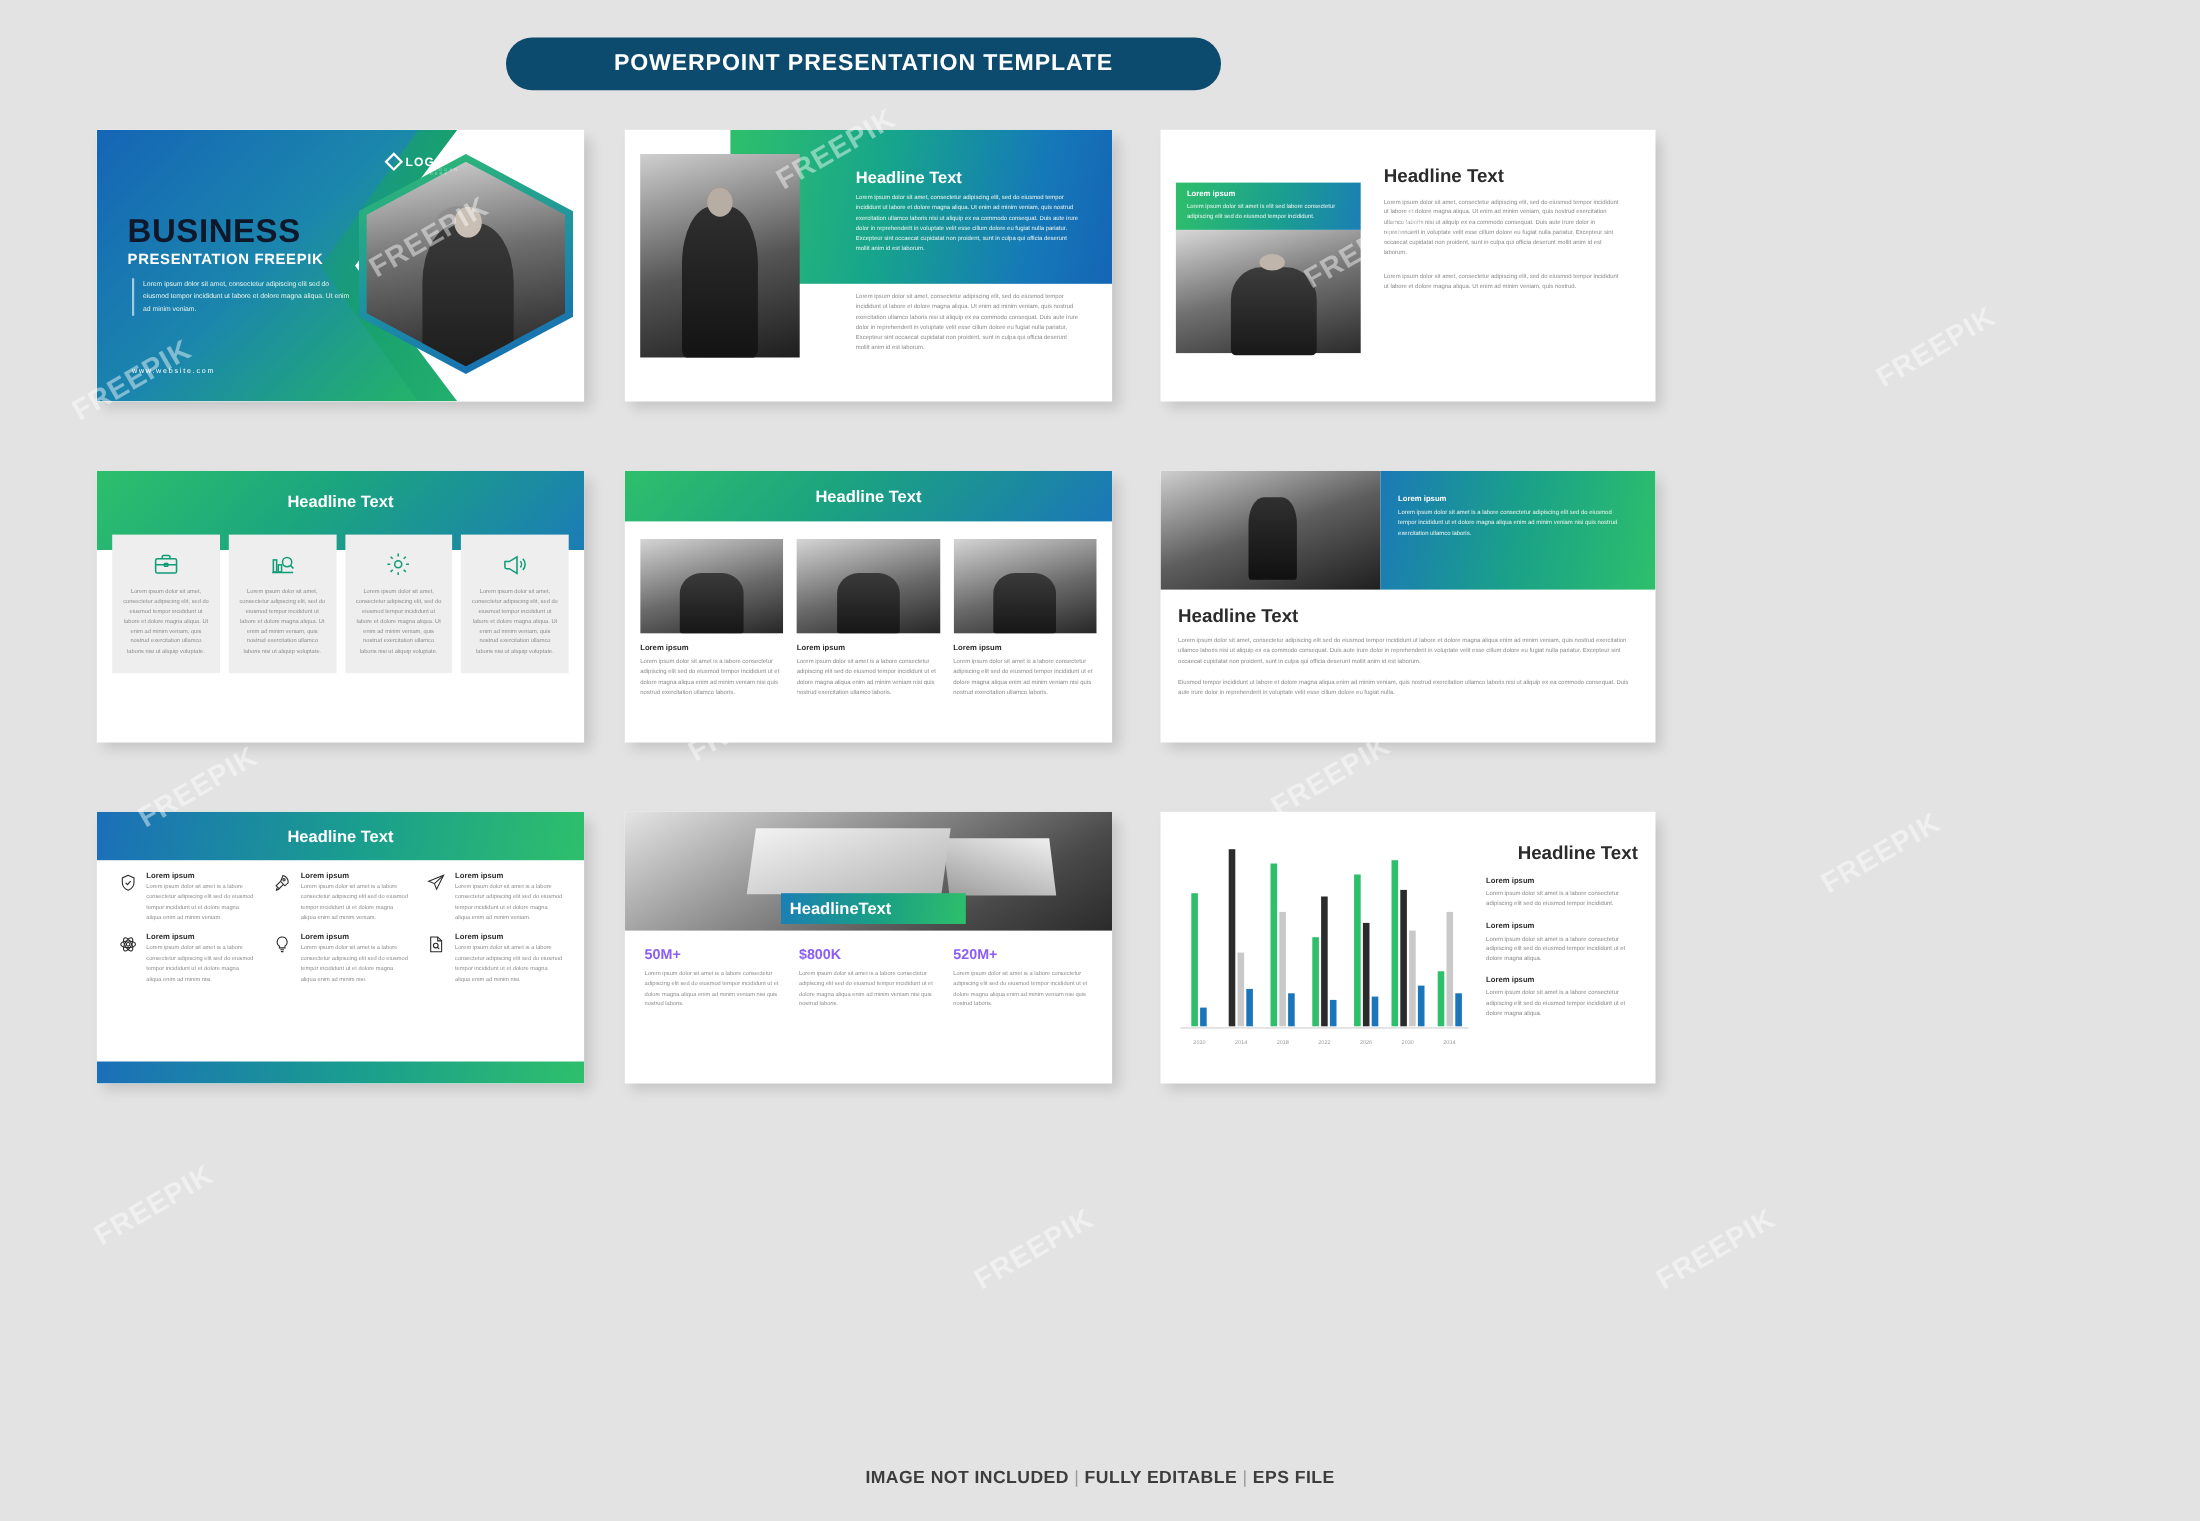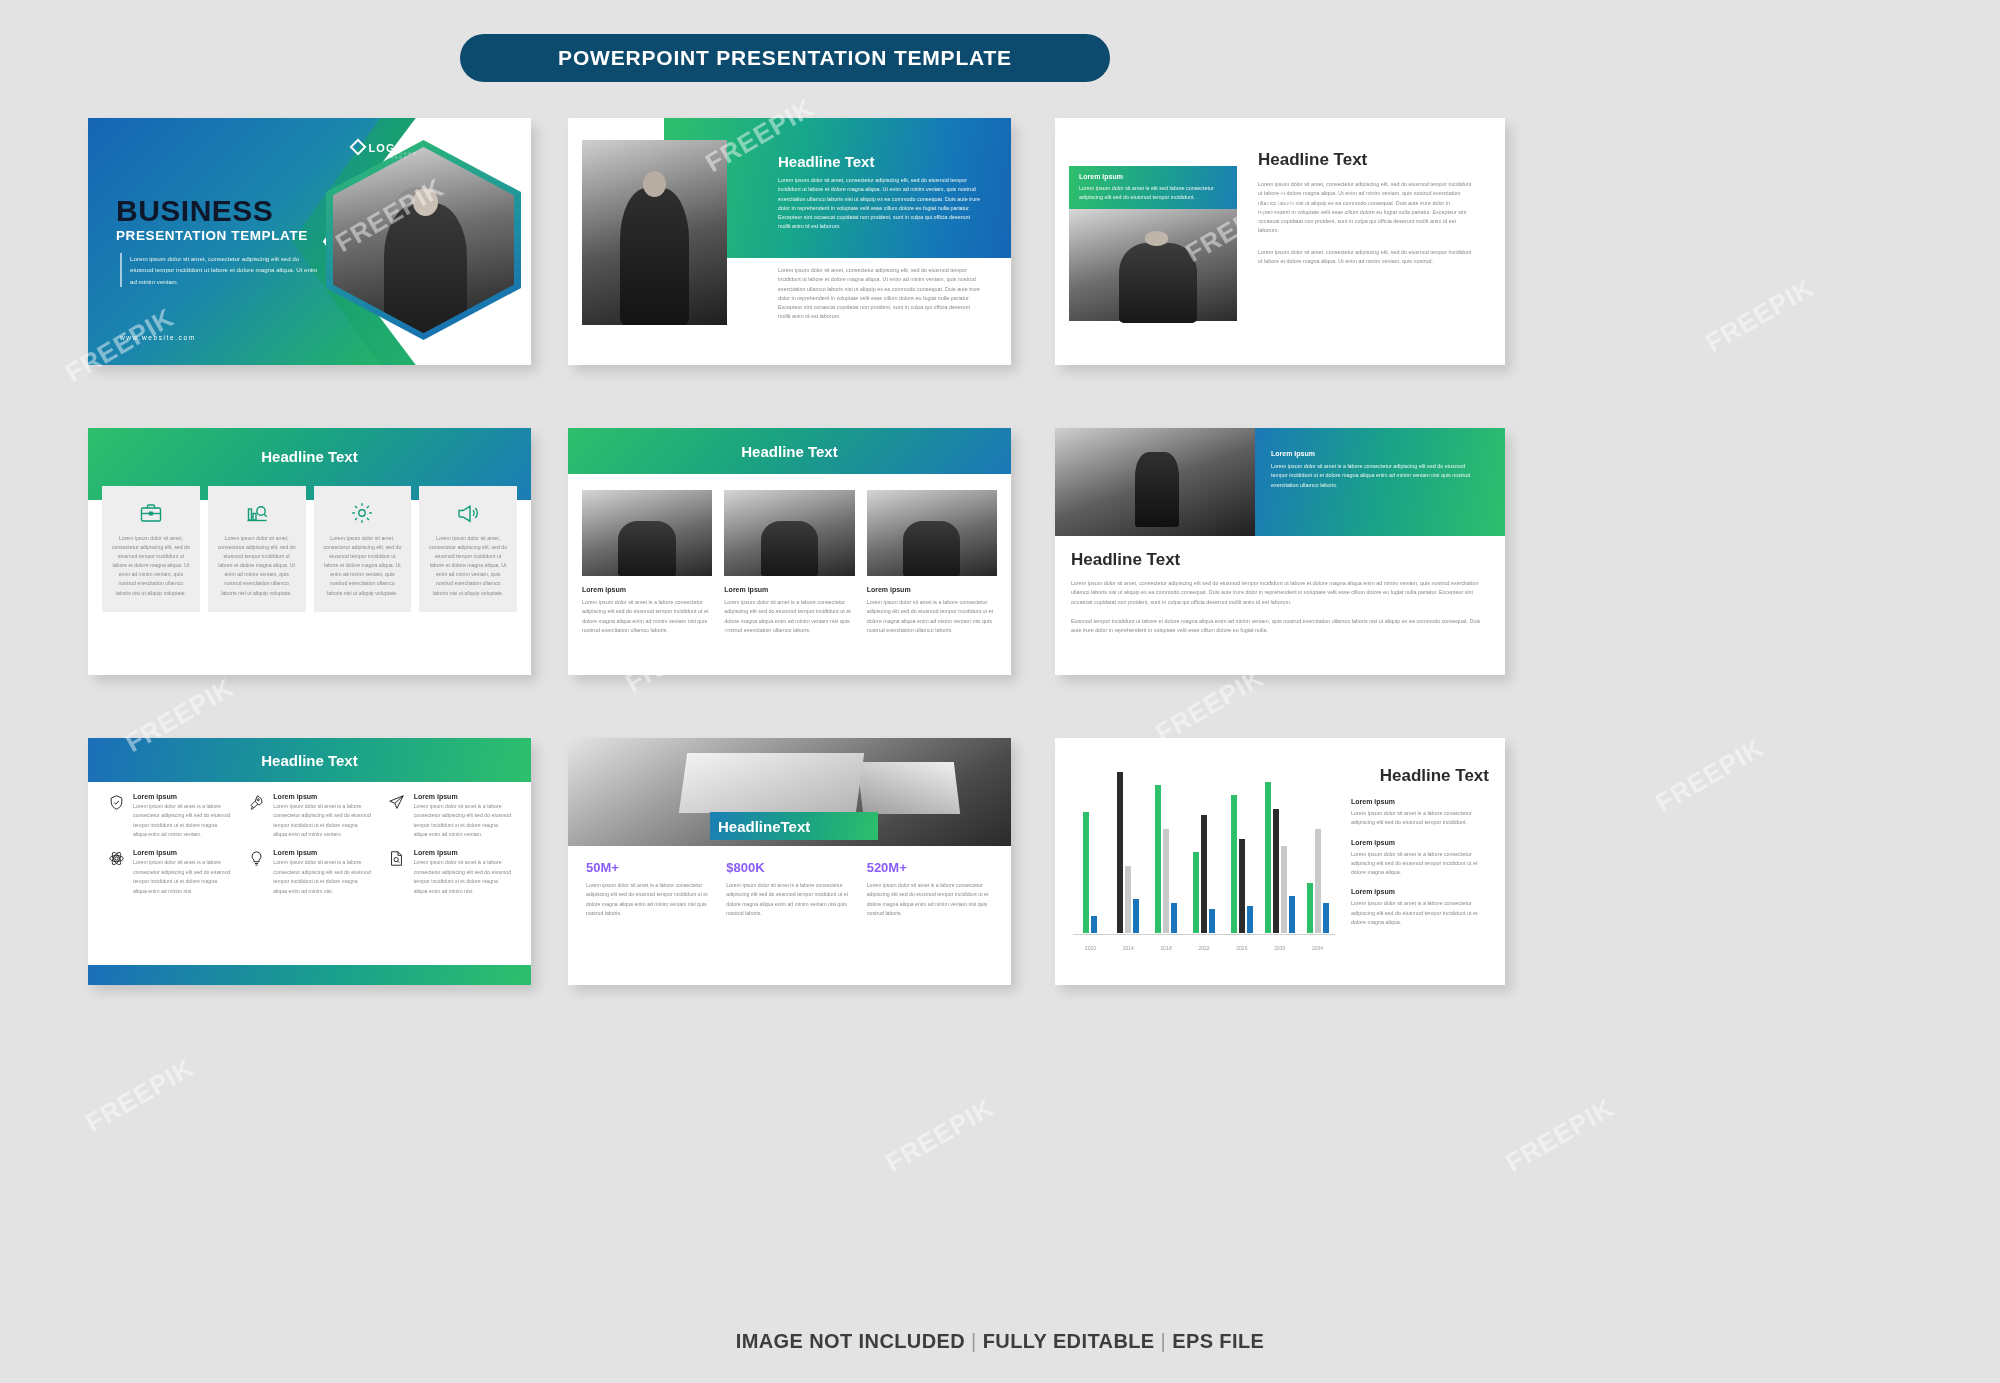--- a/index.html
+++ b/index.html
@@ -224,21 +224,21 @@
   .s9-bar{ width:6px; }
   .s9-axis{ position:absolute; left:0; bottom:20px; width:100%; height:1px; background:#cfcfcf; }
   .s9-ticks{ position:absolute; left:0; bottom:4px; width:100%; display:flex; gap:3px; }
   .s9-tick{ flex:1; text-align:center; font-size:5px; color:#9a9a9a; }
   .s9-right{ position:absolute; left:296px; top:28px; right:16px; }
   .s9-blk{ margin-bottom:11px; }
 
   
   .footer{
     position:absolute; left:0; bottom:30px; width:100%;
-    text-align:center; font-size:20px; font-weight:bold; color:#3d3d3d; letter-spacing:.4px;
+    text-align:center; font-size:16px; font-weight:bold; color:#3d3d3d; letter-spacing:.4px;
   }
   .footer .sep{ color:#9a9a9a; font-weight:normal; }
 
   
   .wm{
     position:absolute; color:rgba(255,255,255,.45); font-weight:bold; font-size:26px;
     transform:rotate(-30deg); pointer-events:none; letter-spacing:1px;
   }
   svg{ display:block; }
 </style>
@@ -261,21 +261,21 @@
 
   <div class="s1-logo">
     <div class="s1-dia"></div>
     <div style="position:relative">
       <span class="s1-logotext">LOGO</span>
       <span class="s1-logosub">SLOGAN HERE</span>
     </div>
   </div>
 
   <div class="s1-title">BUSINESS</div>
-  <div class="s1-sub">PRESENTATION TEMPLATE</div>
+  <div class="s1-sub">PRESENTATION FREEPIK</div>
   <div class="s1-desc">Lorem ipsum dolor sit amet, consectetur adipiscing elit sed do eiusmod tempor incididunt ut labore et dolore magna aliqua. Ut enim ad minim veniam.</div>
   <div class="s1-url">www.website.com</div>
 </div>
 
 <div class="slide r1 c2">
   <div class="s2-band"></div>
   <div class="s2-photo"></div>
   <div class="s2-head hl-w">Headline Text</div>
   <div class="s2-p1 sm-w">Lorem ipsum dolor sit amet, consectetur adipiscing elit, sed do eiusmod tempor incididunt ut labore et dolore magna aliqua. Ut enim ad minim veniam, quis nostrud exercitation ullamco laboris nisi ut aliquip ex ea commodo consequat. Duis aute irure dolor in reprehenderit in voluptate velit esse cillum dolore eu fugiat nulla pariatur. Excepteur sint occaecat cupidatat non proident, sunt in culpa qui officia deserunt mollit anim id est laborum.</div>
   <div class="s2-p2 sm">Lorem ipsum dolor sit amet, consectetur adipiscing elit, sed do eiusmod tempor incididunt ut labore et dolore magna aliqua. Ut enim ad minim veniam, quis nostrud exercitation ullamco laboris nisi ut aliquip ex ea commodo consequat. Duis aute irure dolor in reprehenderit in voluptate velit esse cillum dolore eu fugiat nulla pariatur. Excepteur sint occaecat cupidatat non proident, sunt in culpa qui officia deserunt mollit anim id est laborum.</div>

